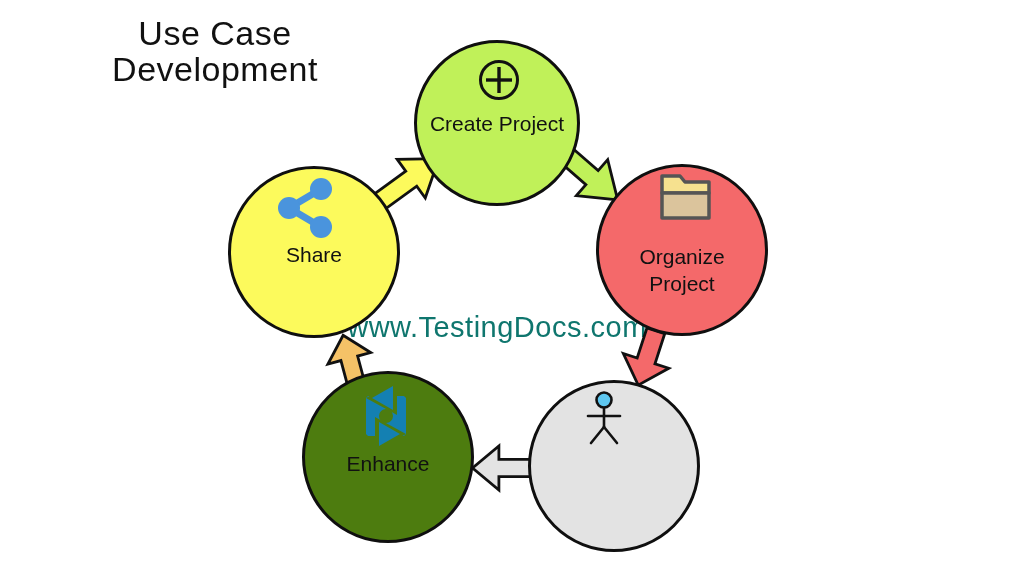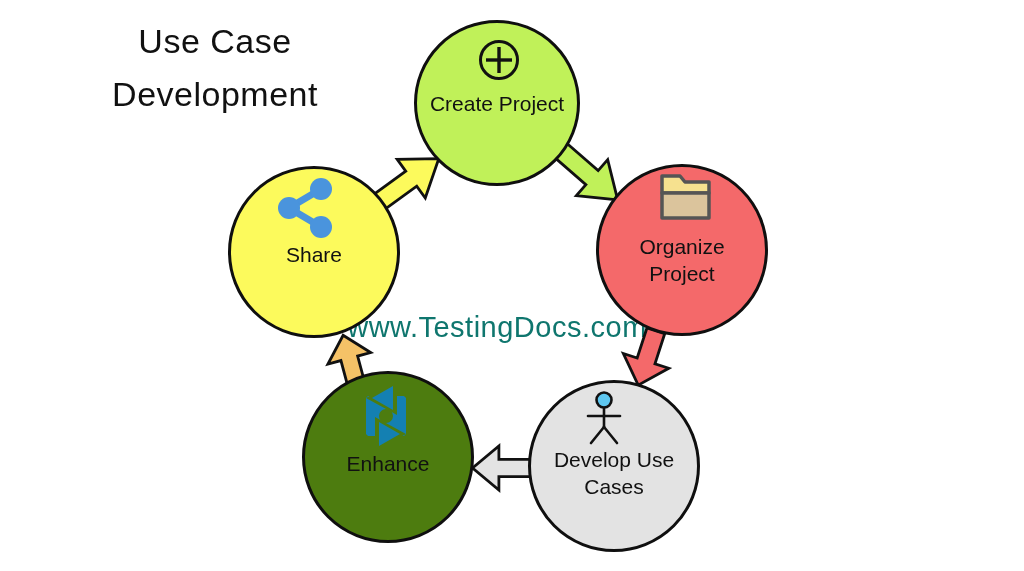--- a/index.html
+++ b/index.html
@@ -2,21 +2,21 @@
 <html><head>
 <meta charset="utf-8">
 <style>
   html,body{margin:0;padding:0;background:#ffffff;}
   .canvas{
     position:relative;width:1024px;height:571px;background:#ffffff;
     font-family:"Liberation Sans",sans-serif;overflow:hidden;
   }
   .title{
     position:absolute;left:75px;top:15px;width:280px;
-    text-align:center;font-size:34px;line-height:53px;color:#111;
+    text-align:center;font-size:34px;line-height:36px;color:#111;
     letter-spacing:0.5px;
   }
   .watermark{
     position:absolute;left:337px;top:311px;width:320px;
     text-align:center;font-size:29px;line-height:32px;
     letter-spacing:0.5px;
   }
   .node{
     position:absolute;border:3px solid #0f0f0f;border-radius:50%;
     box-sizing:border-box;display:flex;flex-direction:column;
@@ -51,21 +51,21 @@
   </svg>
 
   <svg class="arrow" style="left:471px;top:443px;transform:rotate(180deg);" width="62" height="50" viewBox="0 0 80 52" preserveAspectRatio="none">
     <path d="M2 17 L44 17 L44 3 L78 26 L44 49 L44 35 L2 35 Z" stroke="#111" stroke-width="2.8" vector-effect="non-scaling-stroke" fill="#e3e3e3"></path>
   </svg>
 
   <svg class="arrow" style="left:322px;top:336px;transform:rotate(-105deg);" width="56" height="50" viewBox="0 0 80 52" preserveAspectRatio="none">
     <path d="M2 17 L44 17 L44 3 L78 26 L44 49 L44 35 L2 35 Z" stroke="#111" stroke-width="2.8" vector-effect="non-scaling-stroke" fill="#f5c267"></path>
   </svg>
 
-  <div class="node" style="left: 414px; top: 20px; width: 166px; height: 166px; background-color: rgb(192, 241, 89);">
+  <div class="node" style="left: 414px; top: 40px; width: 166px; height: 166px; background-color: rgb(192, 241, 89);">
     <div class="icon" style="margin-top:16px;left:2px;">
       <svg width="42" height="42" viewBox="0 0 42 42">
         <g stroke="#111" fill="none">
           <circle cx="21" cy="21" r="18.5" stroke-width="3"></circle>
           <line x1="8" y1="21" x2="34" y2="21" stroke-width="3.4"></line>
           <line x1="21" y1="8" x2="21" y2="34" stroke-width="3.4"></line>
         </g>
       </svg>
     </div>
     <div class="label" style="margin-top:9px;max-width:160px;">Create Project</div>
@@ -73,36 +73,35 @@
 
   <div class="node" style="left: 596px; top: 164px; width: 172px; height: 172px; background-color: rgb(244, 105, 106);">
     <div class="icon" style="margin-top:2px;left:3px;">
       <svg width="53" height="52" viewBox="0 0 53 52">
         <g stroke-width="3.5" stroke-linejoin="round" stroke="#555555">
           <path d="M3 24 L3 7 L21 7 L26 13 L50 13 L50 24 Z" fill="#f6e18f"></path>
           <path d="M3 24 L50 24 L50 49 L3 49 Z" fill="#dbc49c"></path>
         </g>
       </svg>
     </div>
-    <div class="label" style="margin-top:12px;">Organize Project</div>
+    <div class="label" style="margin-top:22px;">Organize Project</div>
   </div>
 
   <div class="node" style="left: 528px; top: 380px; width: 172px; height: 172px; background-color: rgb(227, 227, 227);">
     <div class="icon" style="margin-top:8px;left:-10px;">
       <svg width="54" height="54" viewBox="0 0 54 54">
         <g stroke="#111" stroke-width="2.6" fill="none" stroke-linecap="round">
           <circle cx="27" cy="9" r="7.5" fill="#5ec7f0"></circle>
           <line x1="27" y1="17" x2="27" y2="36"></line>
           <line x1="11" y1="25" x2="43" y2="25"></line>
           <line x1="27" y1="36" x2="14" y2="52"></line>
           <line x1="27" y1="36" x2="40" y2="52"></line>
         </g>
       </svg>
     </div>
-    <div class="label" style="margin-top:1px;">Develop Use Cases</div>
   </div>
 
   <div class="node" style="left: 302px; top: 371px; width: 172px; height: 172px; background-color: #4d7c0f;">
     <div class="icon" style="margin-top:10px;left:-2px;">
       <svg width="58" height="64" viewBox="0 0 58 64">
         <defs>
           <mask id="sync-cut">
             <rect width="58" height="64" fill="white"></rect>
             <polygon points="40,-3 40,31 9,14" fill="black"></polygon>
             <polygon points="18,33 18,67 49,50" fill="black"></polygon>

